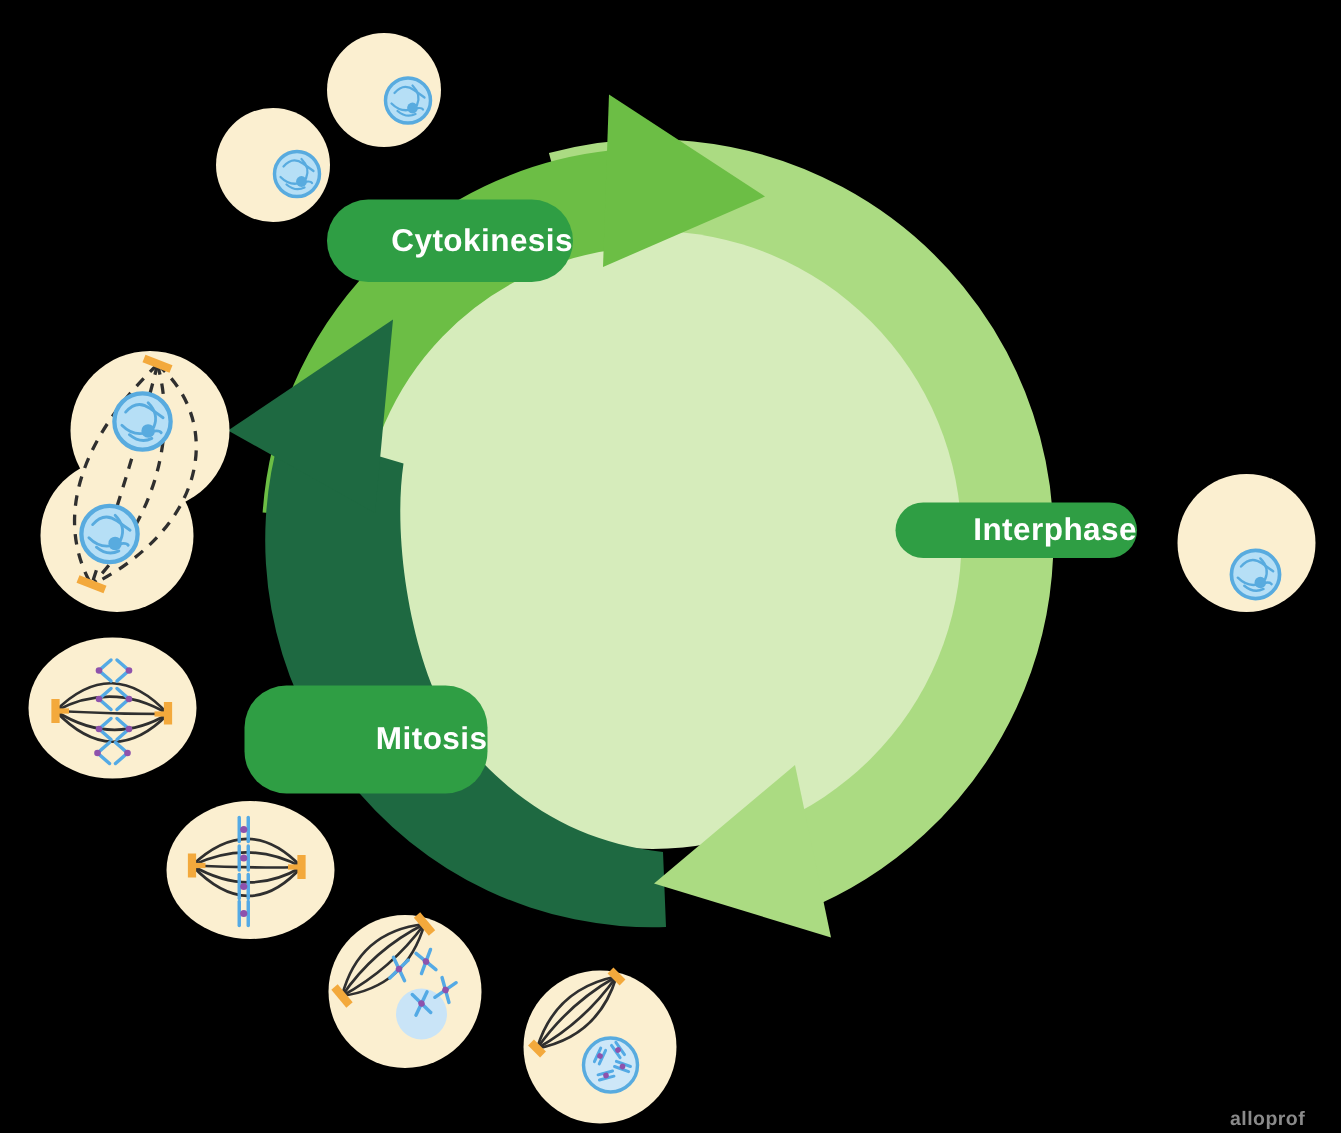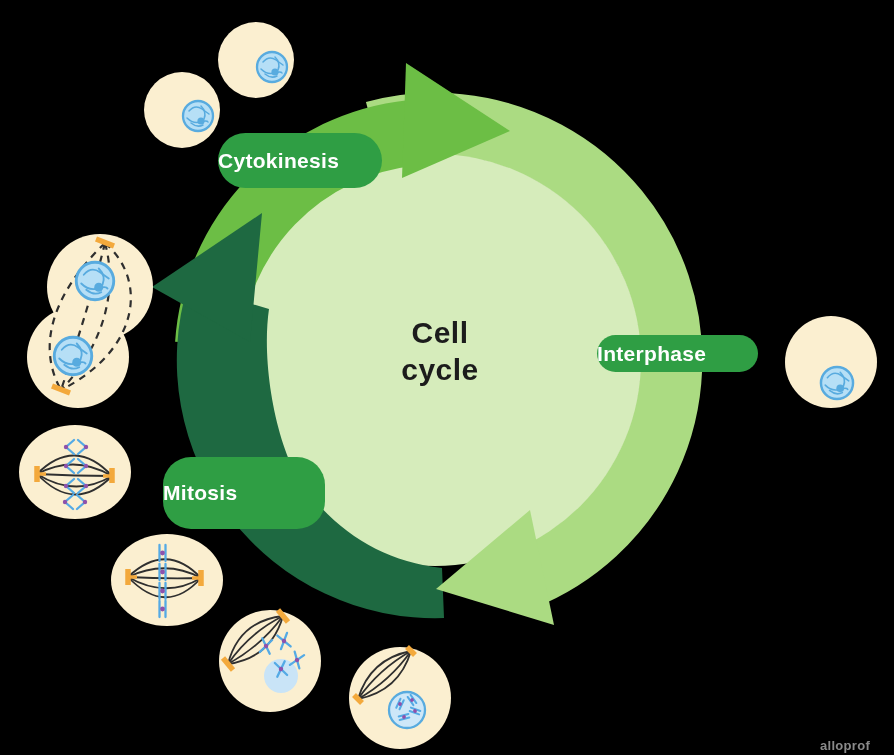--- a/index.html
+++ b/index.html
@@ -24,21 +24,21 @@
   .nucleolus{fill:var(--nucleus_stroke);}
   .spindle{fill:none;stroke:var(--spindle_line);stroke-width:1.8px;}
   .spindle.dashed{stroke-width:2.2px;stroke-dasharray:7 6;}
   .centriole{stroke:var(--centriole_orange);stroke-width:5.5px;}
   .centriole.thin{stroke-width:3.5px;}
   .chrom{stroke:var(--chromosome_blue);stroke-width:2.3px;fill:none;stroke-linecap:round;}
   .chrom.small{stroke-width:2px;}
   .centromere{fill:var(--centromere_purple);}
 
   
-  .pill{position:absolute;display:flex;align-items:center;justify-content:flex-start;
+  .pill{position:absolute;display:flex;align-items:center;justify-content:flex-end;
         background:var(--label_pill);color:var(--label_text);
         font-weight:bold;font-size:21px;letter-spacing:.3px;border-radius:28px;}
   #pill-cytokinesis{left:218px;top:133px;width:164px;height:55px;}
   #pill-interphase{left:597px;top:335px;width:161px;height:37px;}
   #pill-mitosis{left:163px;top:457px;width:162px;height:72px;}
   .title{position:absolute;left:340px;top:314px;width:200px;text-align:center;
          font-weight:bold;font-size:30px;line-height:37px;letter-spacing:.5px;
          color:var(--title_text);}
   .watermark{position:absolute;left:820px;top:720px;font-size:13px;font-weight:bold;
              letter-spacing:.3px;color:var(--watermark_text);margin-top:18px;}
@@ -222,24 +222,20 @@
       <circle class="centromere" r="1.9"></circle>
     </g>
   </g>
 
   <g>
     <circle class="cell" cx="831" cy="362" r="46"></circle>
     <use href="#nuc" transform="translate(837,383) scale(1.07)"></use>
   </g>
 </svg>
 
-<div class="title">
-  <div>Cell</div>
-  <div>cycle</div>
-</div>
 
 <div class="pill" id="pill-cytokinesis">
   <span>Cytokinesis</span>
 </div>
 <div class="pill" id="pill-interphase">
   <span>Interphase</span>
 </div>
 <div class="pill" id="pill-mitosis">
   <span>Mitosis</span>
 </div>

